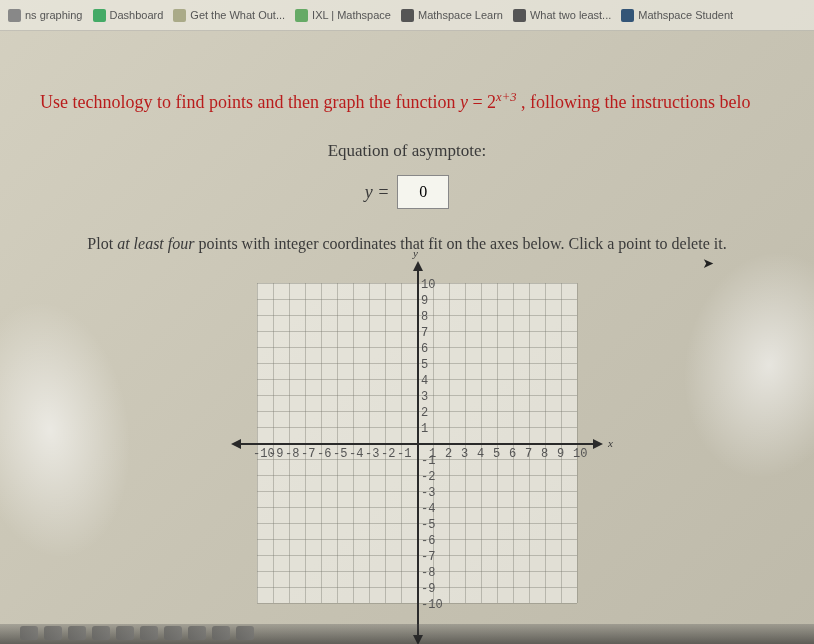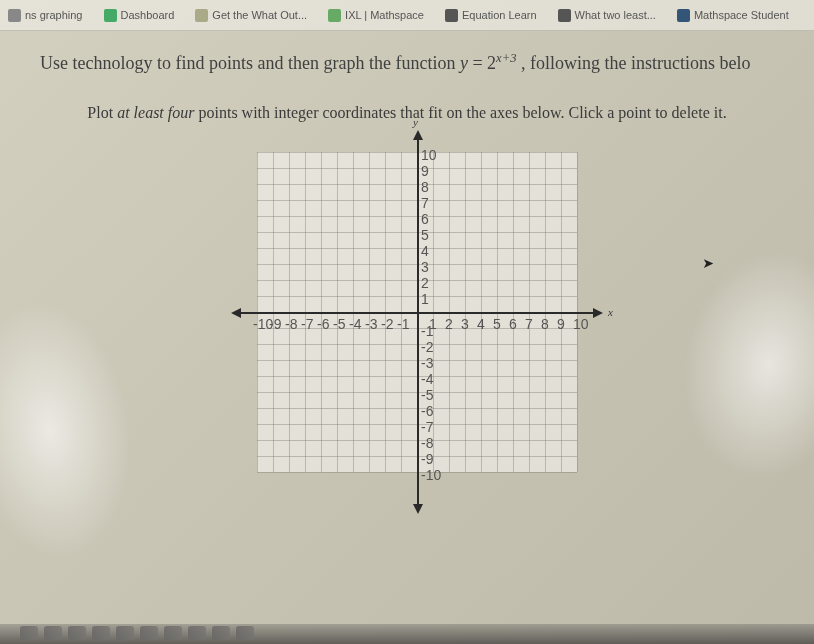--- a/index.html
+++ b/index.html
@@ -10,21 +10,21 @@
       color: #3a3a3a;
       width: 814px;
       height: 644px;
       overflow: hidden;
       position: relative;
     }
     .bookmarks-bar {
       background: rgba(240, 238, 230, 0.6);
       padding: 4px 8px;
       display: flex;
-      gap: 21px;
+      gap: 10px;
       align-items: center;
       font-family: Arial, sans-serif;
       font-size: 11px;
       color: #555;
       border-bottom: 1px solid rgba(0,0,0,0.15);
       height: 22px;
     }
     .bookmark {
       display: flex;
       align-items: center;
@@ -35,23 +35,24 @@
       width: 13px;
       height: 13px;
       display: inline-block;
     }
     .content {
       padding: 20px 40px;
       position: relative;
     }
     .question-text {
       font-size: 18px;
-      color: #404040;
+      color: #b91c1c;
       margin-bottom: 28px;
       white-space: nowrap;
+      margin-top: 39px;
     }
     .math-inline {
       font-style: italic;
       font-family: 'Times New Roman', serif;
     }
     .sup {
       font-size: 0.7em;
       vertical-align: super;
     }
     .asymptote-section {
@@ -132,23 +133,23 @@
     .arrow {
       position:absolute;
       width:0; height:0;
     }
     .arrow-right { right:-16px; top:166px; border-left:10px solid #2a2a2a; border-top:5px solid transparent; border-bottom:5px solid transparent; }
     .arrow-left { left:4px; top:166px; border-right:10px solid #2a2a2a; border-top:5px solid transparent; border-bottom:5px solid transparent; }
     .arrow-up { left:186px; top:-12px; border-bottom:10px solid #2a2a2a; border-left:5px solid transparent; border-right:5px solid transparent; }
     .arrow-down { left:186px; bottom:-12px; border-top:10px solid #2a2a2a; border-left:5px solid transparent; border-right:5px solid transparent; }
     .tick-label {
       position:absolute;
-      font-size:14px;
+      font-size:12px;
       color:#555;
-      font-family: Liberation Sans, sans-serif;
+      font-family: Liberation Mono, monospace;
     }
     .axis-label-y {
       position:absolute;
       left:186px; top:-26px;
       font-style:italic;
       font-size:11px;
     }
     .axis-label-x {
       position:absolute;
       right:-26px; top:164px;
@@ -201,21 +202,21 @@
   <div class="bookmark">
     <span class="icon" style="background:#aa8;border-radius:2px;"></span>
     <span>Get the What Out...</span>
   </div>
   <div class="bookmark">
     <span class="icon" style="background:#6a6;border-radius:2px;"></span>
     <span>IXL | Mathspace</span>
   </div>
   <div class="bookmark">
     <span class="icon" style="background:#555;border-radius:2px;"></span>
-    <span>Equation Learn</span>
+    <span>Mathspace Learn</span>
   </div>
   <div class="bookmark">
     <span class="icon" style="background:#555;border-radius:2px;"></span>
     <span>What two least...</span>
   </div>
   <div class="bookmark">
     <span class="icon" style="background:#357;border-radius:2px;"></span>
     <span>Mathspace Student</span>
   </div>
 </div>
@@ -223,20 +224,27 @@
 <div class="content">
 
   <div class="question-text">
     <span>Use technology to find points and then graph the function </span>
     <span class="math-inline">y</span>
     <span> = </span>
     <span>2</span><span class="sup math-inline">x+3</span>
     <span>, following the instructions belo</span>
   </div>
 
+  <div class="asymptote-section">
+    <div class="asymptote-label">Equation of asymptote:</div>
+    <div class="asymptote-input-row">
+      <span class="y-equals">y =</span>
+      <input class="asymptote-input" value="0" style="">
+    </div>
+  </div>
 
   <div class="instruction-text">
     <span>Plot </span><span class="italic">at least four</span><span> points with integer coordinates that fit on the axes below. Click a point to delete it.</span>
   </div>
 
   <div class="graph-wrapper">
     <div class="graph">
       <div class="grid" id="grid">
           <div class="vline" style="left: 0px;"></div>
           <div class="vline" style="left: 16px;"></div>

